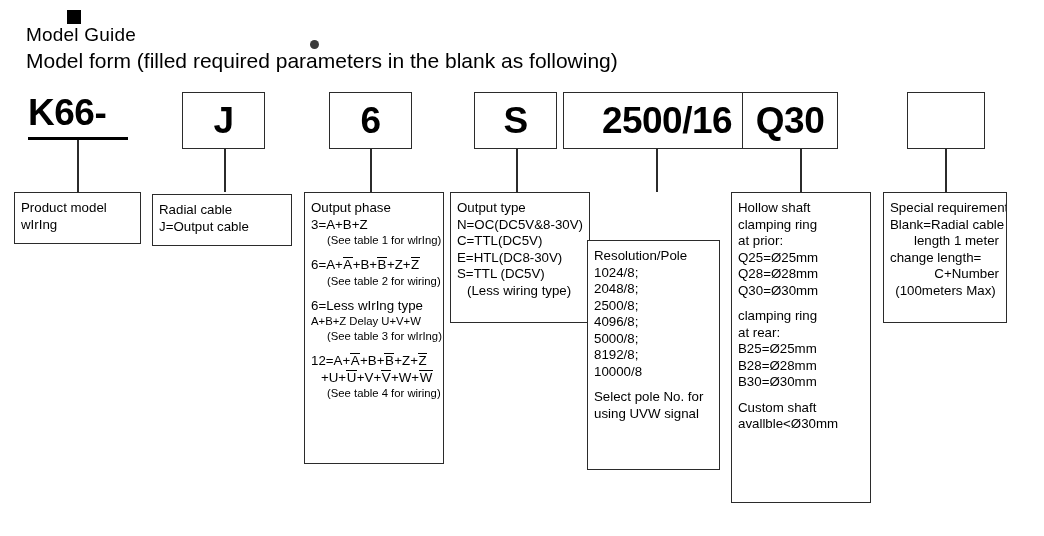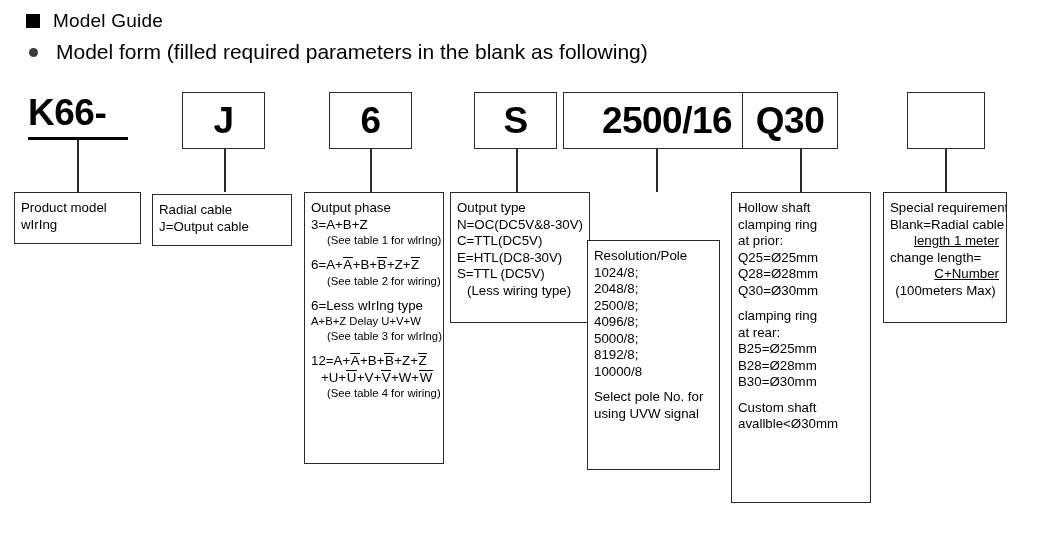--- a/index.html
+++ b/index.html
@@ -14,20 +14,21 @@
     font-family: "Liberation Sans", sans-serif;
     color: #000000;
     overflow: hidden;
   }
 
   
   .hdr-row {
     position: absolute;
     display: flex;
     align-items: center;
+    flex-direction: column;
   }
   #hdr-title-row { left: 26px; top: 10px; }
   #hdr-sub-row   { left: 26px; top: 40px; }
 
   .bullet-square {
     width: 14px;
     height: 14px;
     background: #000;
     margin-right: 13px;
     flex: none;
@@ -93,21 +94,21 @@
     overflow: hidden;
   }
   .desc-box .ln { white-space: nowrap; }
   .desc-box .ln.small {
     font-size: 11.3px;
     line-height: 15px;
   }
   .desc-box .ln.blank { height: 9px; }
   .desc-box .ln.indent1 { padding-left: 16px; }
   .desc-box .ln.indent2 { padding-left: 10px; }
-  .desc-box .ln.rightish { text-align: right; padding-right: 2px; text-decoration: underline; }
+  .desc-box .ln.rightish { text-align: right; padding-right: 2px; }
   .desc-box .ln.center { text-align: center; }
   .ovl {
     border-top: 1.4px solid #000;
     display: inline-block;
     line-height: 1.05;
     padding: 0 .5px;
   }
 </style>
 </head>
 <body>

